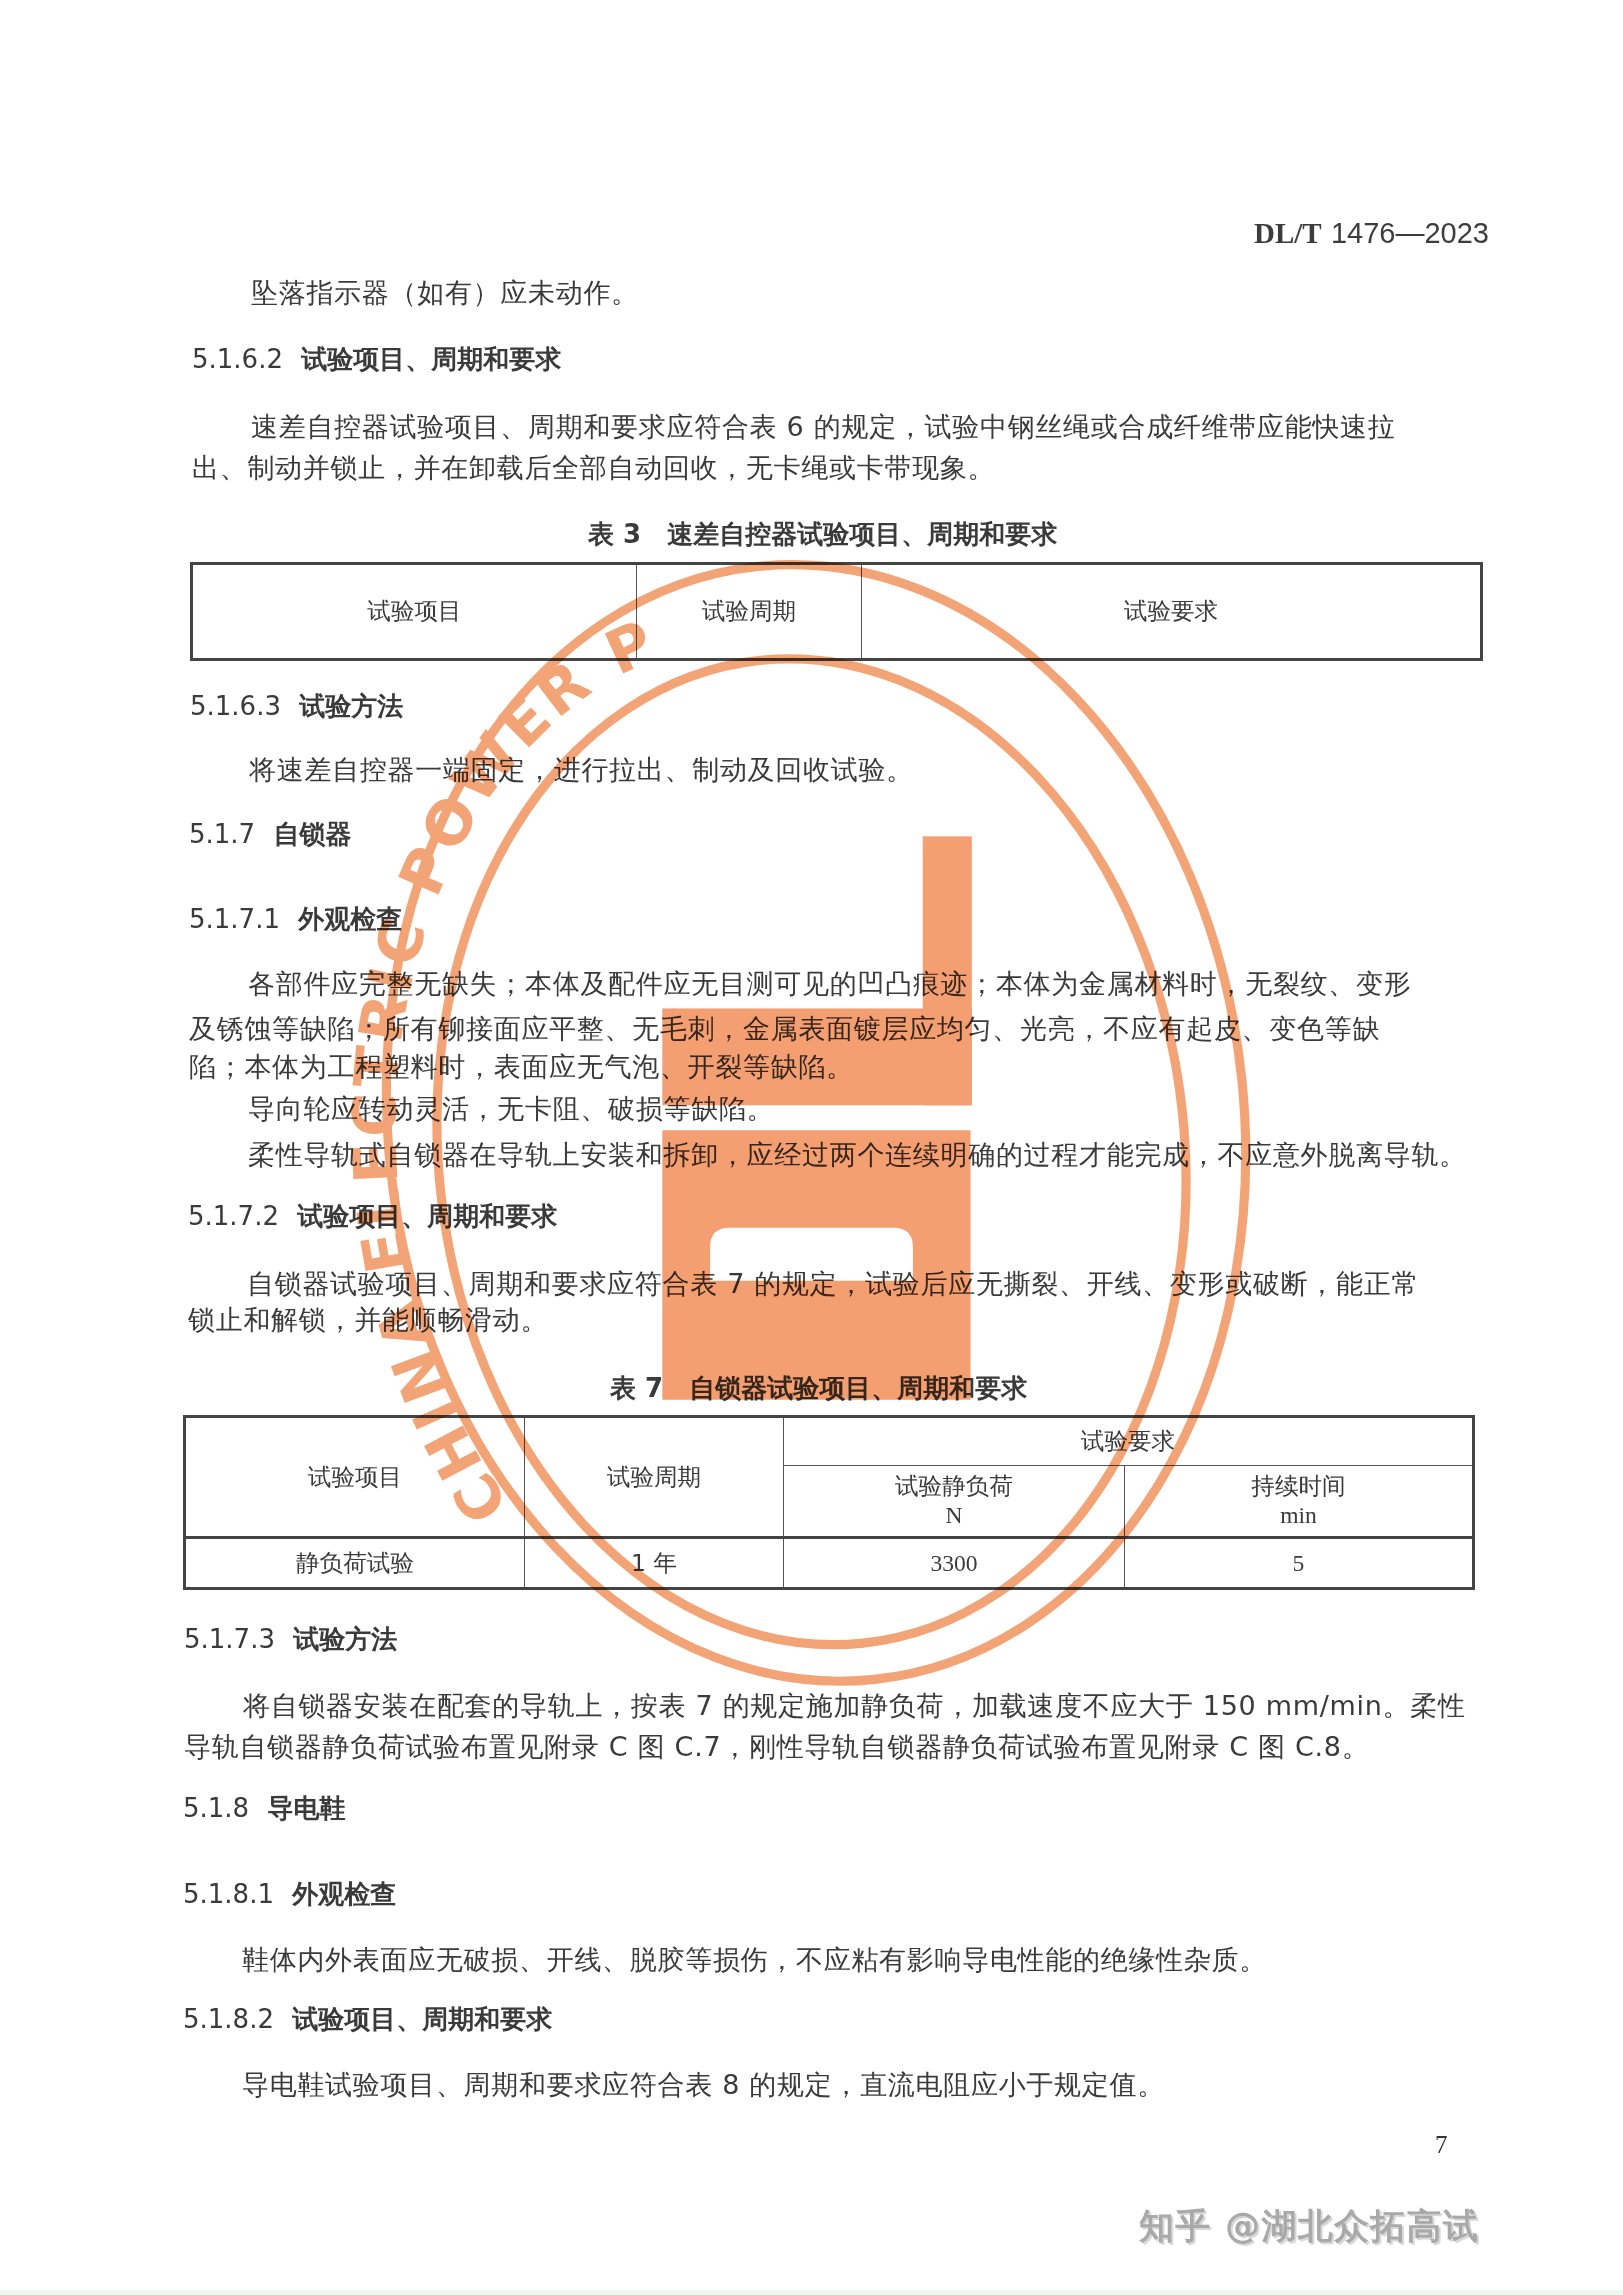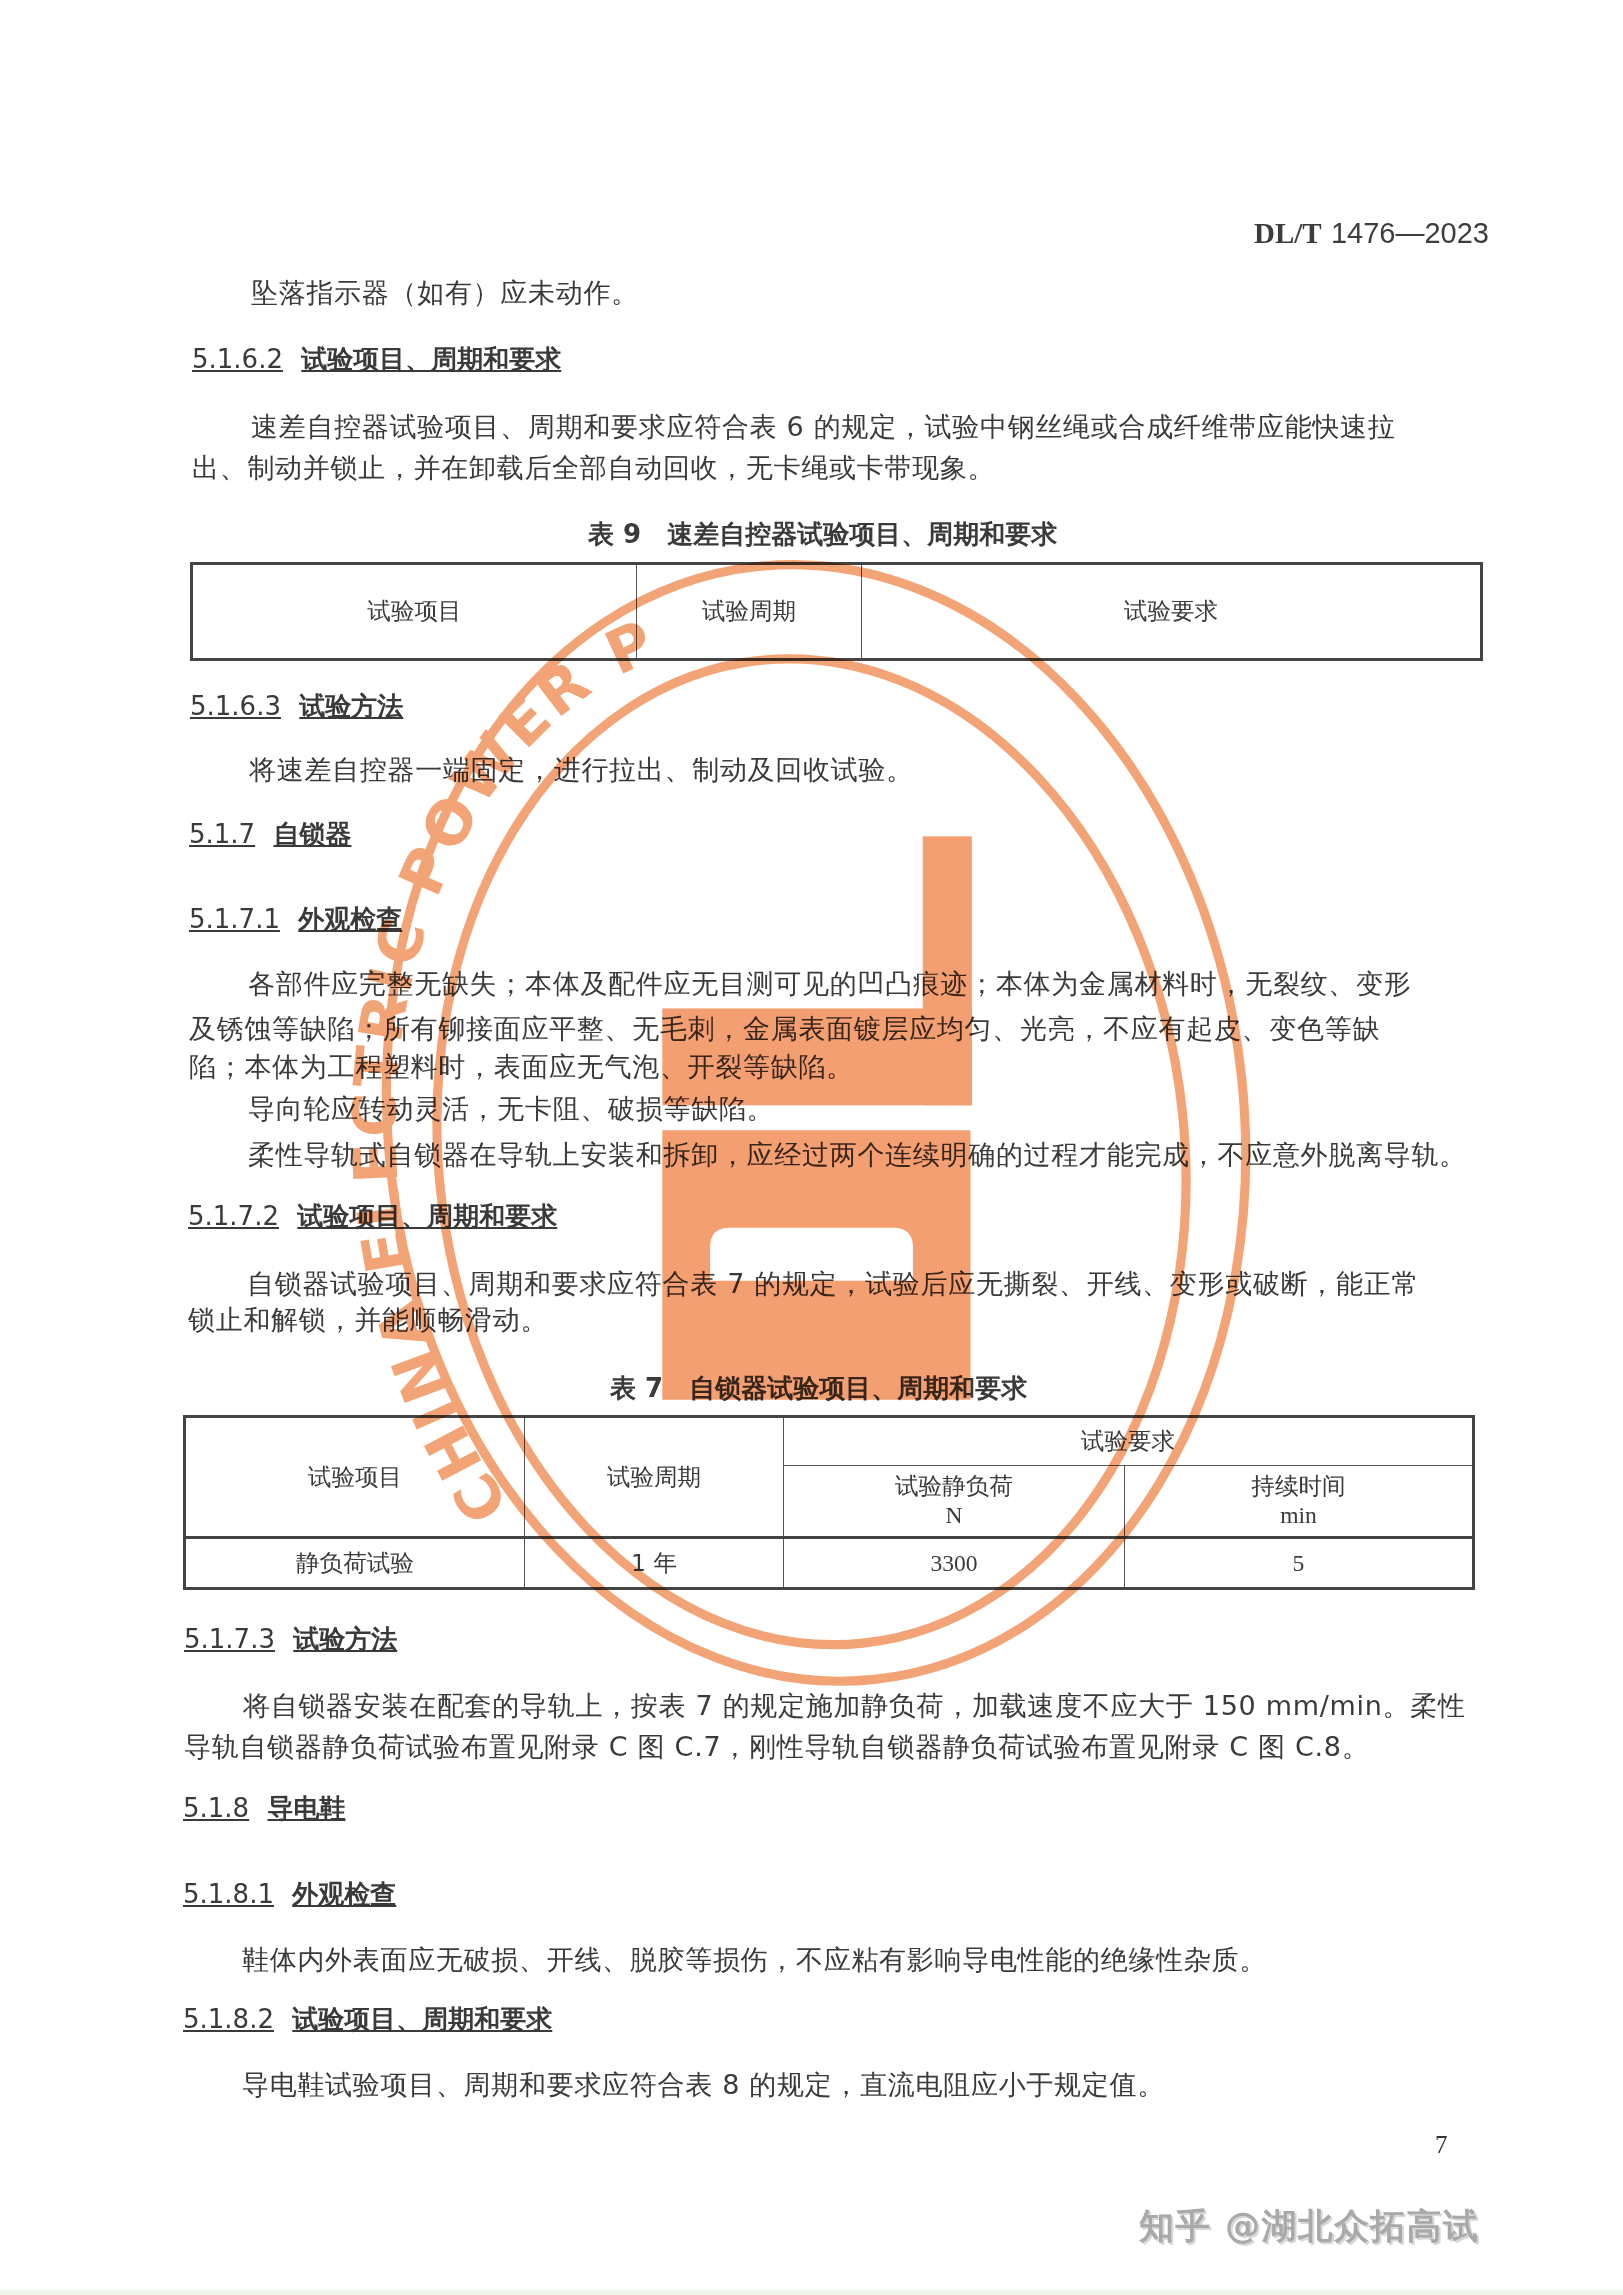--- a/index.html
+++ b/index.html
@@ -3,21 +3,21 @@
 <meta charset="utf-8">
 <style>
   html, body { margin:0; padding:0; }
   body { width:1623px; height:2295px; background:#ffffff; position:relative; overflow:hidden;
          font-family:"DejaVu Sans","Liberation Sans",sans-serif; color:#3a3a3a; }
   .abs { position:absolute; }
   .hdr { left:1254px; top:216px; font-size:29px; color:#3d3d3d; white-space:nowrap; }
   .hdr b { font-family:"Liberation Serif","DejaVu Serif",serif; font-weight:bold; }
   .hdr span.num { font-family:"Liberation Sans",sans-serif; }
   .p { font-size:27px; line-height:42px; color:#3a3a3a; white-space:nowrap; letter-spacing:0.7px; }
-  .h { font-size:26px; color:#3a3a3a; white-space:nowrap; font-weight:bold;text-decoration:underline; }
+  .h { font-size:26px; color:#3a3a3a; white-space:nowrap; font-weight:bold; }
   .h .n { font-weight:normal; margin-right:18.3px; }
   .cap { font-size:26px; font-weight:bold; white-space:nowrap; color:#3a3a3a; }
   table { position:absolute; border-collapse:collapse; font-size:23.6px; color:#3a3a3a; }
   td { border:1.3px solid #555; text-align:center; vertical-align:middle; padding:0; line-height:29px; }
   table.t { border:3.3px solid #444; }
   tr.hrow td { border-bottom:3.3px solid #444; }
   .pg { left:1435px; top:2131px; font-size:25px; font-family:"Liberation Serif",serif; color:#333; }
   .wm { left:1139px; top:2203px; font-size:35px; color:#a9a9a9; font-weight:bold; white-space:nowrap; letter-spacing:1.3px;
         text-shadow:2px 2px 0 #d8d8d8; }
   .stamp { position:absolute; left:0; top:0; pointer-events:none; mix-blend-mode:multiply; }
@@ -32,21 +32,21 @@
 </div>
 
 <div class="abs p" style="left:251px; top:272px;">坠落指示器（如有）应未动作。</div>
 
 <div class="abs h" style="left:192px; top:342px;">
   <span class="n">5.1.6.2</span><span>试验项目、周期和要求</span>
 </div>
 <div class="abs p" style="left:251px; top:406px;">速差自控器试验项目、周期和要求应符合表 6 的规定，试验中钢丝绳或合成纤维带应能快速拉</div>
 <div class="abs p" style="left:192px; top:447px;">出、制动并锁止，并在卸载后全部自动回收，无卡绳或卡带现象。</div>
 
-<div class="abs cap" style="left:588px; top:517px;">表 9　速差自控器试验项目、周期和要求</div>
+<div class="abs cap" style="left:588px; top:517px;">表 3　速差自控器试验项目、周期和要求</div>
 
 <table class="t" style="left:190px; top:562px; width:1293px; height:99px;">
   <tbody>
       <tr class="hrow" style="height:48px;">
     <td style="width:443px;">试验项目</td>
     <td style="width:224px;">试验周期</td>
     <td>试验要求</td>
   </tr>
 </tbody>
   </table>

